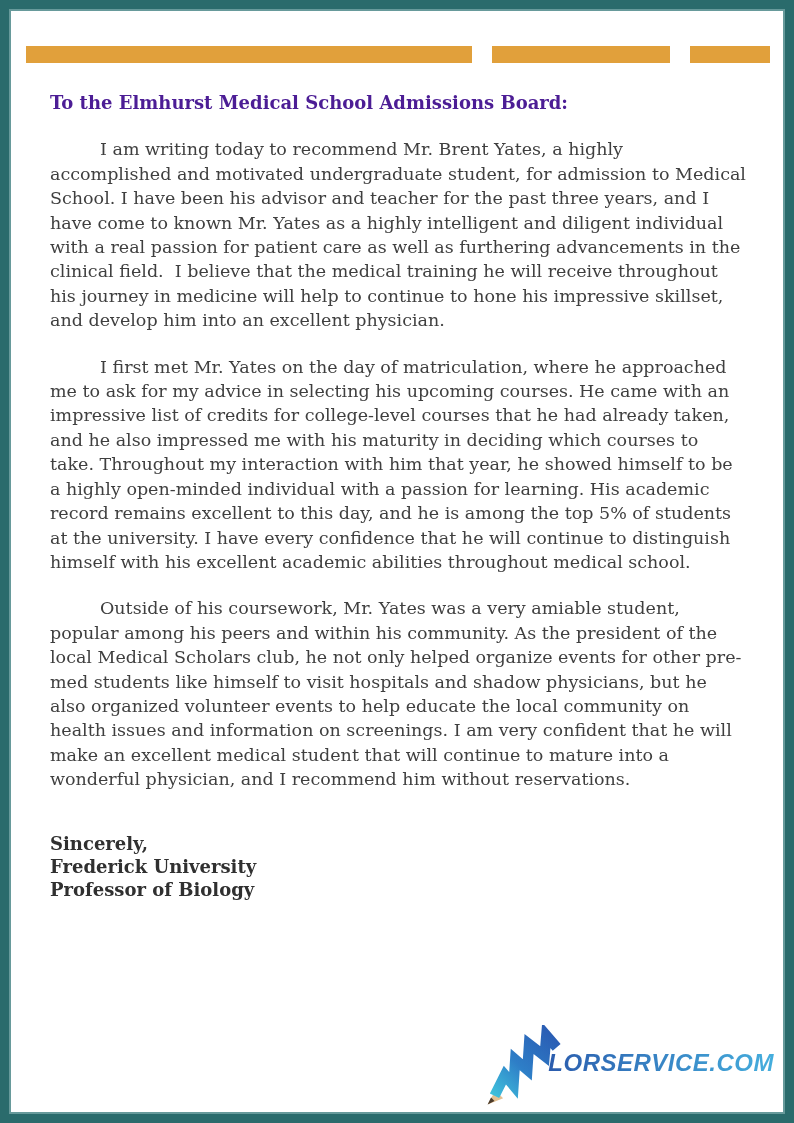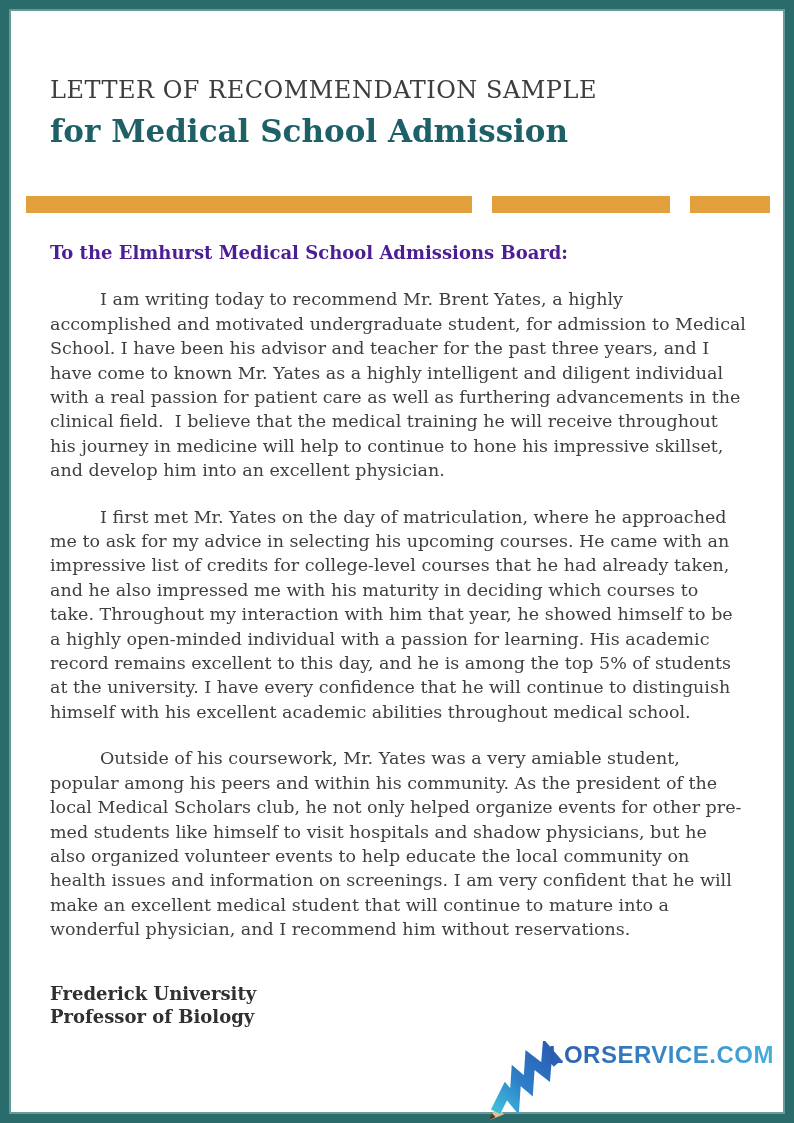--- a/index.html
+++ b/index.html
@@ -57,61 +57,59 @@
   .closing {
     margin-top: 40px;
     font-weight: bold;
     color: #303030;
     font-size: 18px;
     line-height: 23px;
   }
   .logo {
     position: absolute;
     right: 20px;
-    bottom: 0;
+    bottom: 16px;
     display: flex;
-    align-items: flex-start;
+    align-items: center;
+    font-style: italic;
   }
   .logo-icon { width: 78px; height: 82px; margin-right: -14px; }
   .logo-text {
     font-family: "Liberation Sans", sans-serif;
     font-weight: bold;
     font-size: 24px;
     letter-spacing: 0.5px;
     padding-bottom: 6px;
     color: #2f7ec5;
     background: linear-gradient(90deg, #2b5cad 0%, #45aedd 100%);
     -webkit-background-clip: text;
     background-clip: text;
     -webkit-text-fill-color: transparent;
   }
 </style>
 </head>
 <body>
 
 <div class="page">
 
-  <div class="header">
-    <div class="title-line1">LETTER OF RECOMMENDATION SAMPLE</div>
-    <div class="title-line2">for Medical School Admission</div>
-  </div>
 
   <div class="bars">
     <div class="bar bar-long"></div>
     <div class="bar bar-mid"></div>
     <div class="bar bar-short"></div>
   </div>
 
   <div class="letter">
     <div class="salutation">To the Elmhurst Medical School Admissions Board:</div>
     <p>I am writing today to recommend Mr. Brent Yates, a highly accomplished and motivated undergraduate student, for admission to Medical School. I have been his advisor and teacher for the past three years, and I have come to known Mr. Yates as a highly intelligent and diligent individual with a real passion for patient care as well as furthering advancements in the clinical field.  I believe that the medical training he will receive throughout his journey in medicine will help to continue to hone his impressive skillset, and develop him into an excellent physician.</p>
     <p>I first met Mr. Yates on the day of matriculation, where he approached me to ask for my advice in selecting his upcoming courses. He came with an impressive list of credits for college-level courses that he had already taken, and he also impressed me with his maturity in deciding which courses to take. Throughout my interaction with him that year, he showed himself to be a highly open-minded individual with a passion for learning. His academic record remains excellent to this day, and he is among the top 5% of students at the university. I have every confidence that he will continue to distinguish himself with his excellent academic abilities throughout medical school.</p>
     <p>Outside of his coursework, Mr. Yates was a very amiable student, popular among his peers and within his community. As the president of the local Medical Scholars club, he not only helped organize events for other pre-med students like himself to visit hospitals and shadow physicians, but he also organized volunteer events to help educate the local community on health issues and information on screenings. I am very confident that he will make an excellent medical student that will continue to mature into a wonderful physician, and I recommend him without reservations.</p>
 
     <div class="closing">
+      <div>Sincerely,</div>
       <div>Frederick University</div>
       <div>Professor of Biology</div>
     </div>
   </div>
 
   <div class="logo">
     <svg class="logo-icon" viewBox="0 0 90 95" xmlns="http://www.w3.org/2000/svg">
       <defs>
         <linearGradient id="ribbonGrad" x1="0%" y1="100%" x2="100%" y2="0%">
           <stop offset="0%" stop-color="#3fc0dc"></stop>

